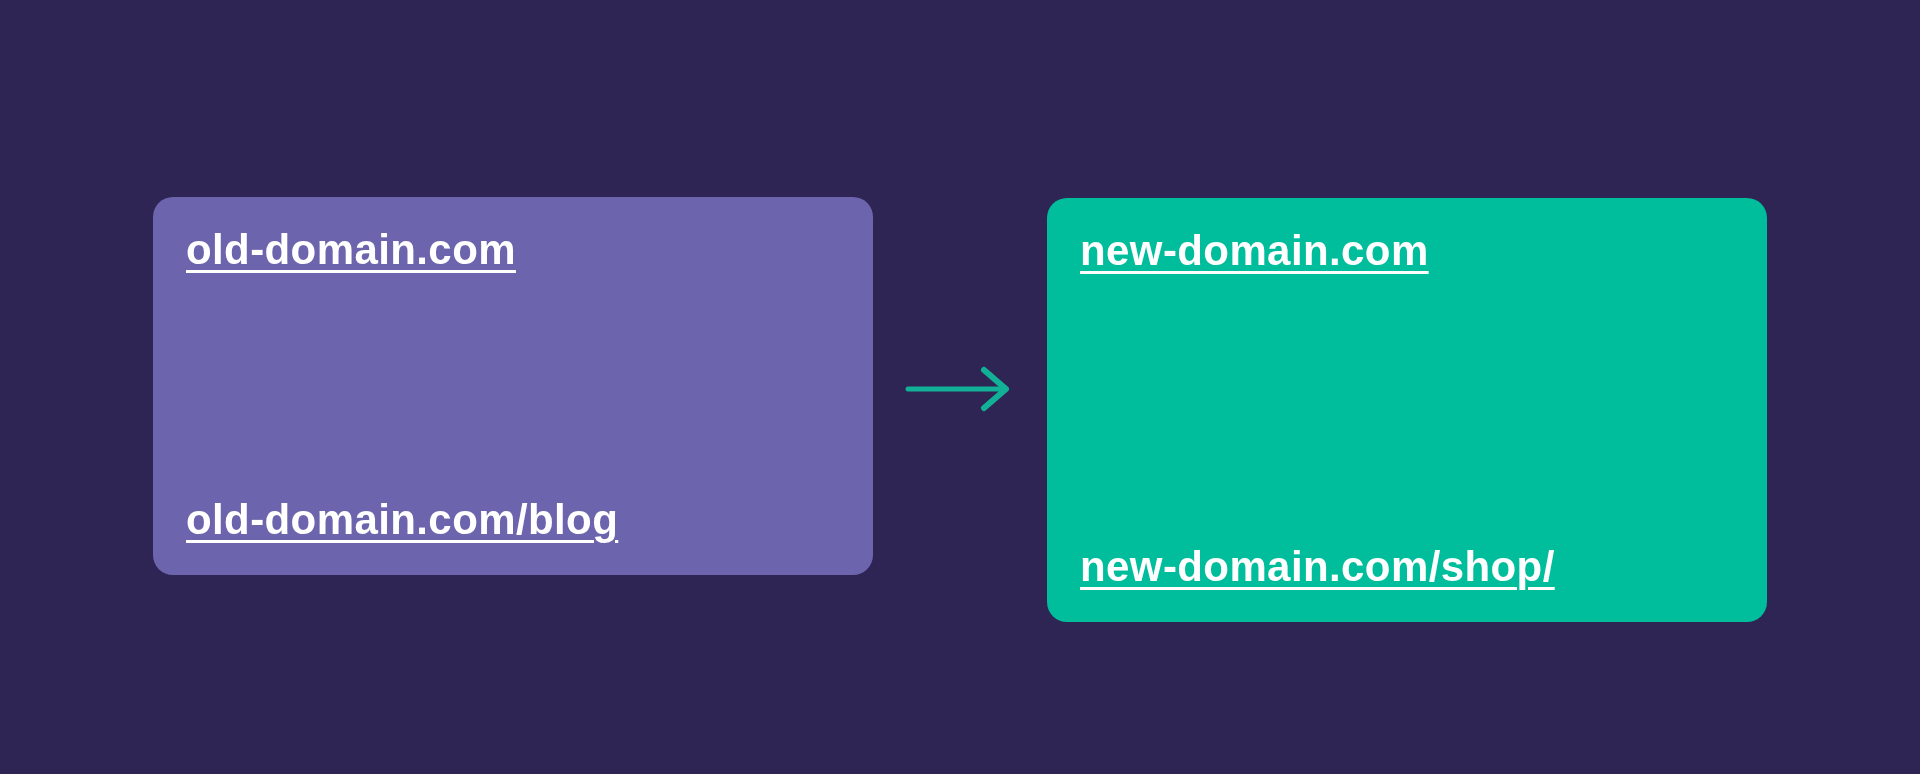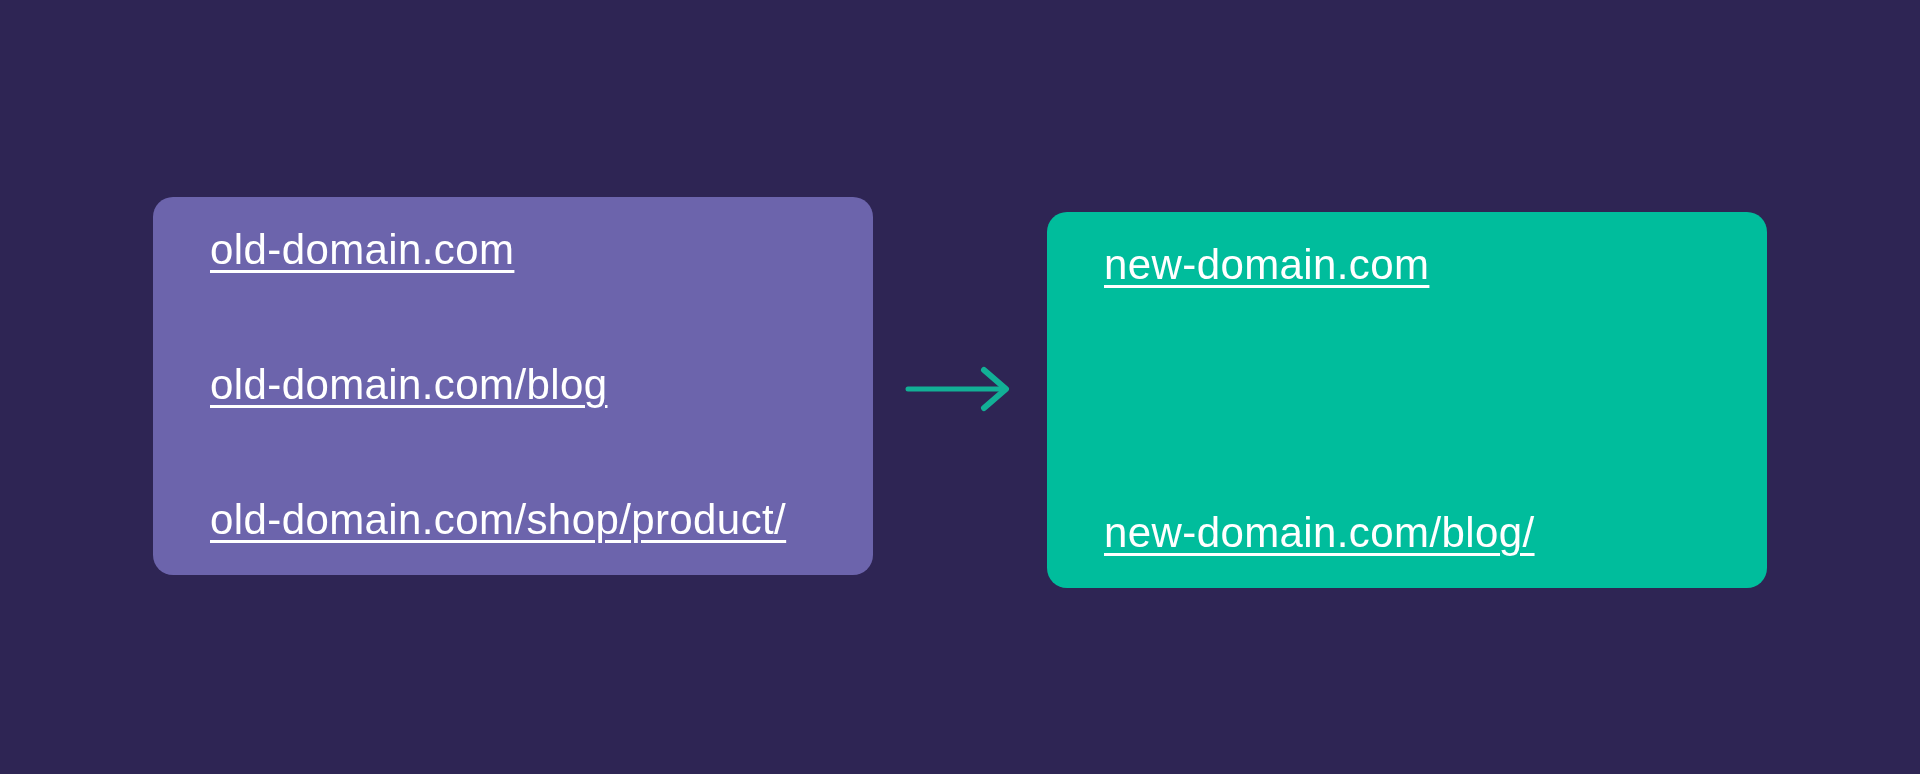--- a/index.html
+++ b/index.html
@@ -26,38 +26,37 @@
   }
   .card.old {
     left: 153px;
     top: 197px;
     width: 720px;
     height: 378px;
     background: var(--old-card, #6C64AC);
   }
   .card.new {
     left: 1047px;
-    top: 212px;
+    top: 198px;
     width: 720px;
-    height: 376px;
+    height: 424px;
     background: var(--new-card, #00BD9C);
   }
   .link {
     align-self: flex-start;
     color: var(--link-text, #FFFFFF);
-    font-weight: 400;
+    font-weight: 700;
     font-size: 42px;
     line-height: 1.0;
     letter-spacing: 0.4px;
     text-decoration: underline;
     text-decoration-thickness: 3px;
     text-underline-offset: 6px;
     white-space: nowrap;
     cursor: pointer;
-    margin-left: 24px;
   }
   .arrow-wrap {
     position: absolute;
     left: 905px;
     top: 365px;
     width: 110px;
     height: 48px;
   }
   .arrow-wrap svg {
     display: block;
@@ -69,28 +68,27 @@
   }
 </style>
 </head>
 <body>
 
 <div class="canvas">
 
   <div class="card old">
       <a class="link">old-domain.com</a>
       <a class="link">old-domain.com/blog</a>
-      <a class="link">old-domain.com/shop/product/</a>
     </div>
 
   <div class="arrow-wrap">
     <svg viewBox="0 0 110 48" xmlns="http://www.w3.org/2000/svg">
       <path class="arrow-stroke" d="M3 24 H 96" fill="none" stroke-width="5" stroke-linecap="round"></path>
       <path class="arrow-stroke" d="M79 5 L101 24 L79 43" fill="none" stroke-width="6" stroke-linecap="round" stroke-linejoin="round"></path>
     </svg>
   </div>
 
   <div class="card new">
       <a class="link">new-domain.com</a>
-      <a class="link">new-domain.com/blog/</a>
+      <a class="link">new-domain.com/shop/</a>
     </div>
 
 </div>
 
 </body></html>

